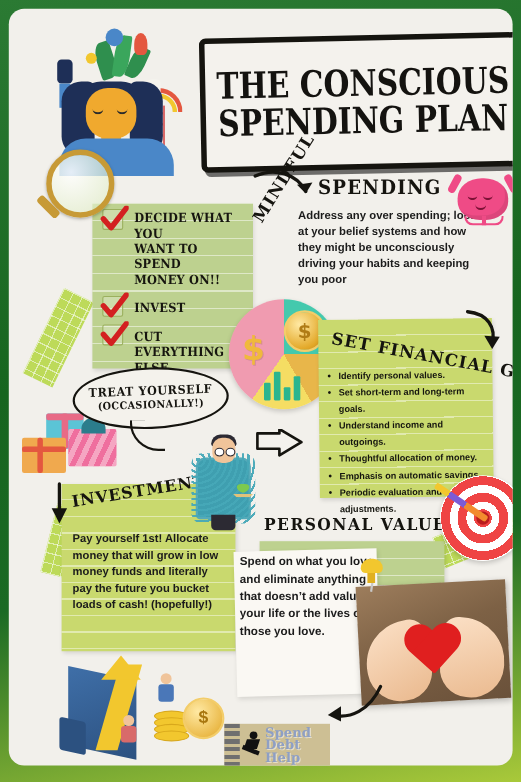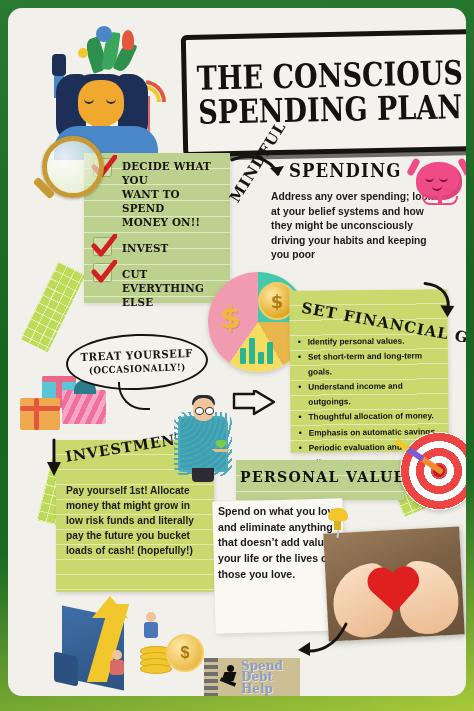--- a/index.html
+++ b/index.html
@@ -22,20 +22,21 @@
   .abs{position:absolute;}
   .note{
     background:#c9d96e;
     background-image:repeating-linear-gradient(to bottom,rgba(255,255,255,0) 0px,rgba(255,255,255,0) 14px,rgba(255,255,255,.45) 14px,rgba(255,255,255,.45) 15px);
     box-shadow:1px 2px 4px rgba(0,0,0,.13);
   }
   .note-soft{
     background:#bdd18f;
     background-image:repeating-linear-gradient(to bottom,rgba(255,255,255,0) 0px,rgba(255,255,255,0) 15px,rgba(255,255,255,.5) 15px,rgba(255,255,255,.5) 16px);
     box-shadow:1px 2px 4px rgba(0,0,0,.12);
+    margin-top:32px;
   }
   .tape{
     background:#b9d94e;
     background-image:
       repeating-linear-gradient(to right,rgba(255,255,255,.55) 0 1px,rgba(255,255,255,0) 1px 9px),
       repeating-linear-gradient(to bottom,rgba(255,255,255,.55) 0 1px,rgba(255,255,255,0) 1px 9px);
     opacity:.93;
   }
   .body-txt{font-family:"Liberation Sans",sans-serif;font-weight:bold;color:#1b1b1b;}
 
@@ -503,21 +504,21 @@
         <div class="l2">(OCCASIONALLY!)</div>
       </div>
     </div>
 
     <div class="abs note" id="inv-note">
       <svg id="arrow-inv" viewBox="0 0 26 44">
         <path d="M8 2 L8 30" stroke="#15140f" stroke-width="3" fill="none" stroke-linecap="round"></path>
         <path d="M8 38 L1 24 L15 24 Z" fill="#15140f"></path>
       </svg>
       <div id="inv-title">INVESTMENTS</div>
-      <div class="body-txt" id="inv-body">Pay yourself 1st! Allocate money that might grow in low risk funds and literally pay the future you bucket loads of cash! (hopefully!)</div>
+      <div class="body-txt" id="inv-body">Pay yourself 1st! Allocate money that will grow in low money funds and literally pay the future you bucket loads of cash! (hopefully!)</div>
     </div>
 
     <div class="abs" id="man">
       <div class="coat"></div>
       <div class="fuzz"></div>
       <div class="hair"></div>
       <div class="head"></div>
       <div class="glass2 gl"></div>
       <div class="glass2 gr"></div>
       <div class="legs"></div>

